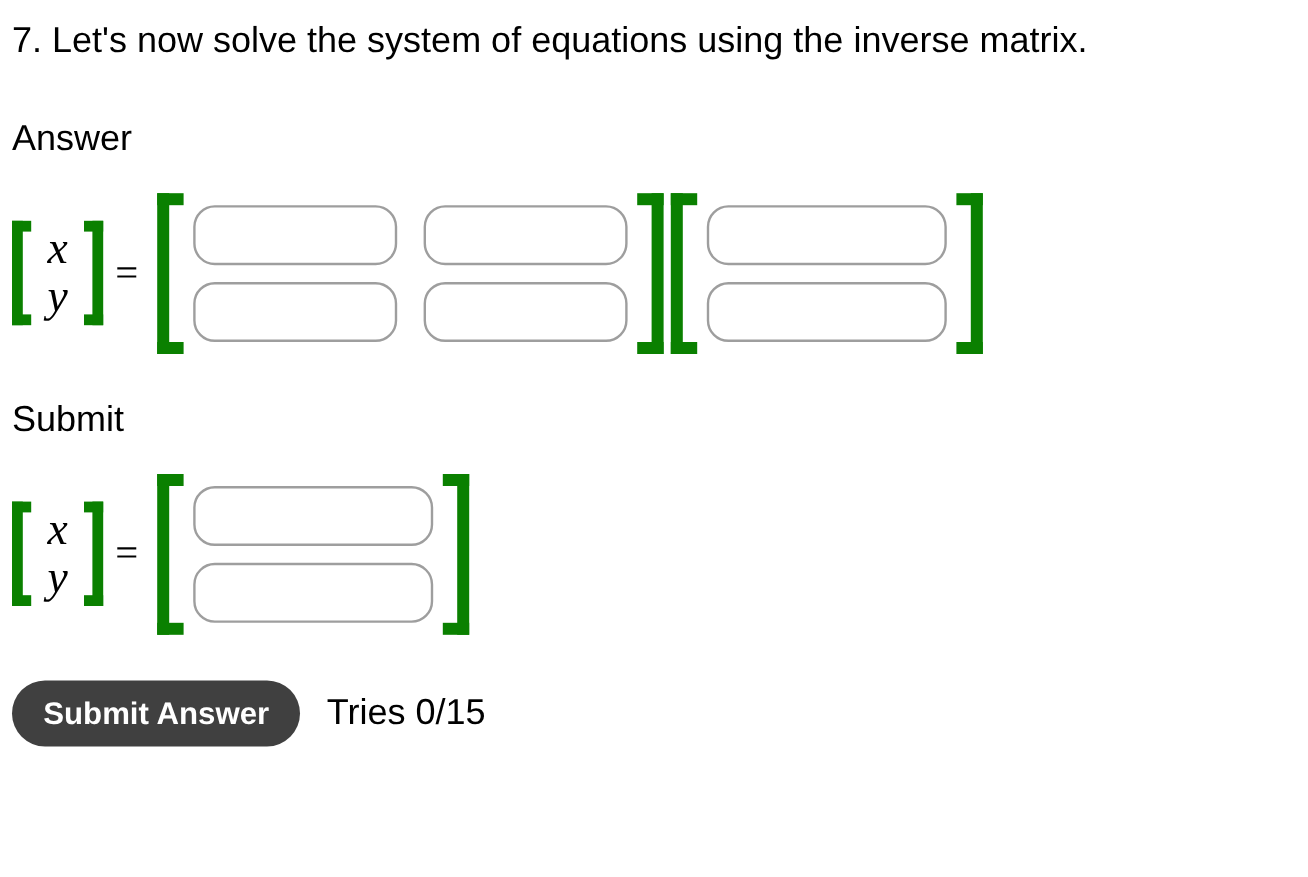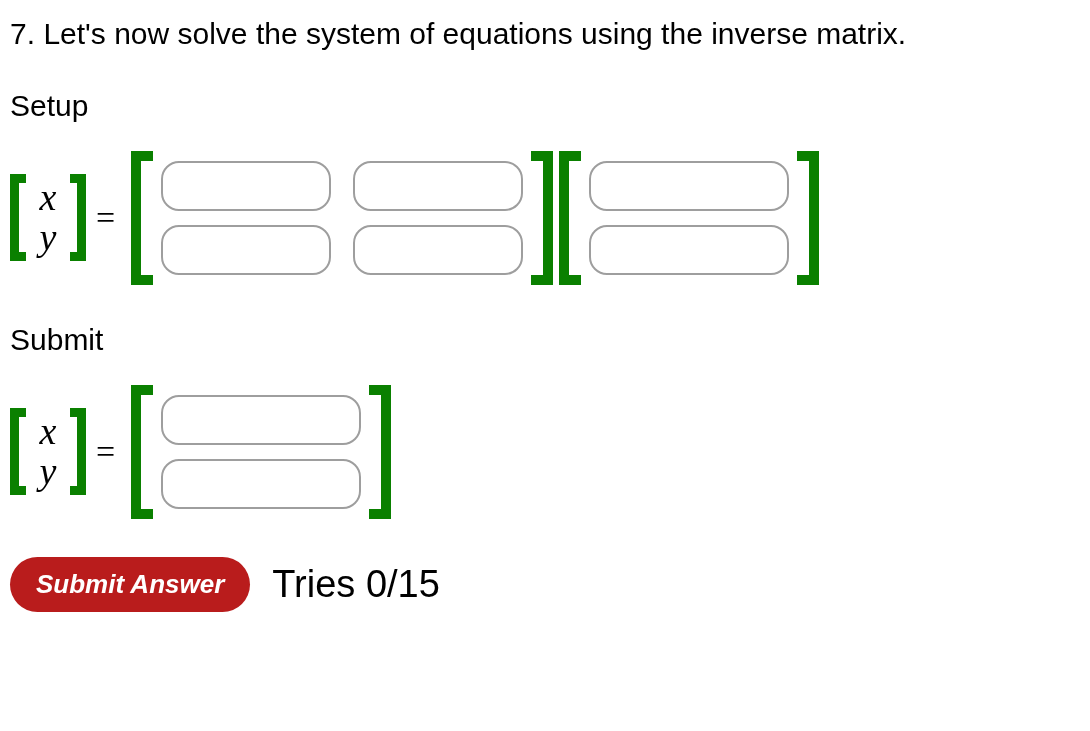--- a/index.html
+++ b/index.html
@@ -10,21 +10,21 @@
     font-size: 30px;
     color: #000;
     background: #fff;
   }
   body {
     padding: 14px 10px 30px 10px;
     box-sizing: border-box;
   }
   .question {
     line-height: 1.35;
-    margin-bottom: 34px;
+    margin-bottom: 44px;
   }
   .section-label {
     margin: 0 0 28px 0;
   }
   .eq-row {
     display: flex;
     align-items: center;
     flex-wrap: nowrap;
     margin-bottom: 38px;
   }
@@ -111,45 +111,44 @@
     width: 200px;
   }
 
   .submit-row {
     display: flex;
     align-items: center;
     gap: 22px;
     margin-top: 8px;
   }
   .submit-btn {
-    background: #b91c1c;
+    background: #404040;
     color: #fff;
     border: none;
     border-radius: 999px;
     font-size: 26px;
     font-weight: 700;
     font-family: Verdana, Geneva, sans-serif;
     padding: 12px 26px;
     cursor: pointer;
-    font-style: italic;
   }
   .tries {
-    font-size: 38px;
+    font-size: 30px;
   }
   .gap { width: 6px; }
 </style>
 </head>
 <body>
 
 <div class="question">
   <span>7.</span>
   <span>Let's now solve the system of equations using the inverse matrix.</span>
 </div>
 
-<div class="section-label">Setup</div>
+<div class="section-label">Answer</div>
 
 <div class="eq-row">
 
   <div class="matrix xy-matrix">
     <div class="bracket-l"></div>
     <div class="matrix-body">
       <div class="matrix-row">
           <span class="var">x</span>
         </div>
       <div class="matrix-row">

